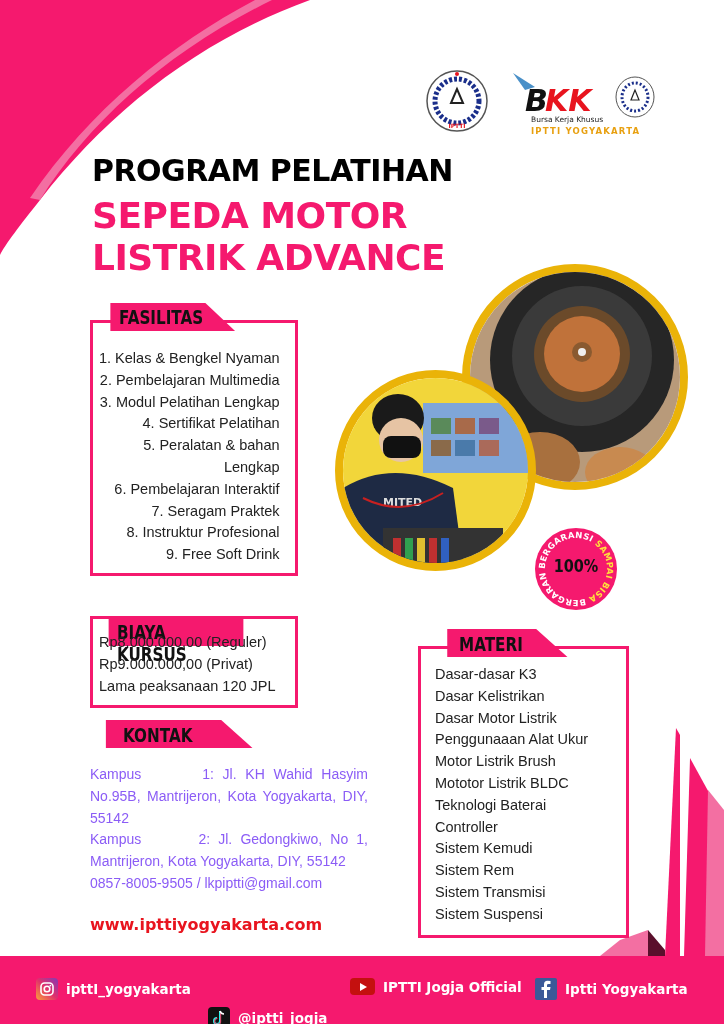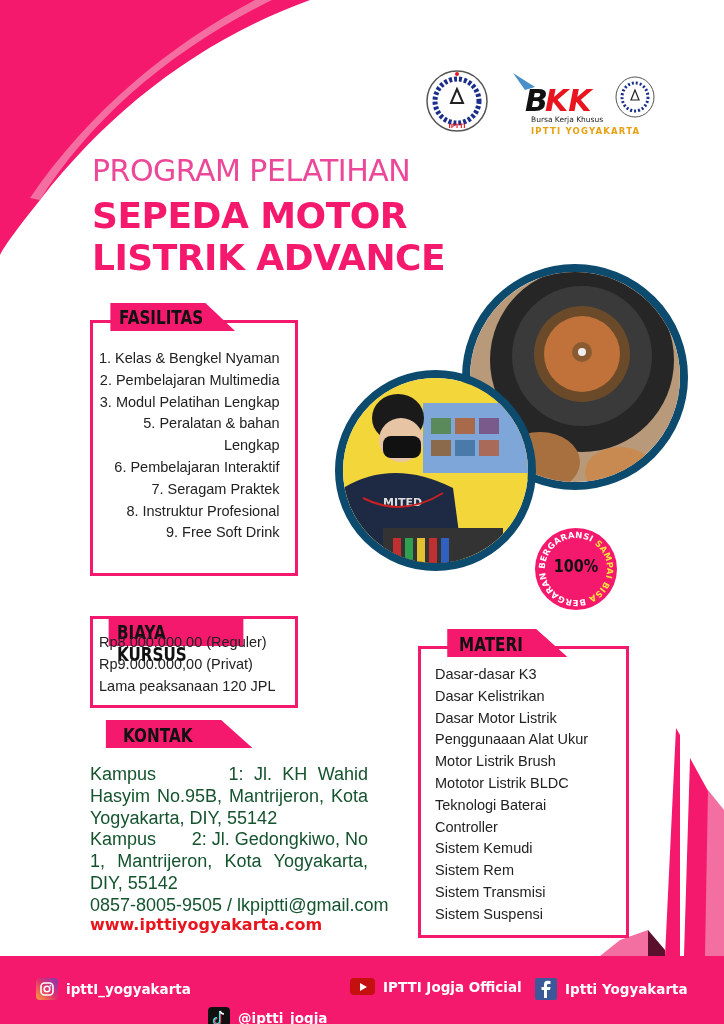--- a/index.html
+++ b/index.html
@@ -1,33 +1,33 @@
 <!DOCTYPE html>
 <html><head>
 <meta charset="utf-8">
 <style>
   html,body{margin:0;padding:0;}
   body{width:724px;height:1024px;position:relative;overflow:hidden;background:#fff;font-family:"Liberation Sans",sans-serif;color:#1a1a1a;}
   .abs{position:absolute;}
   .deco-top{left:0;top:0;width:724px;height:1024px;pointer-events:none;}
   .logos{left:425px;top:65px;width:230px;height:75px;}
-  .title1{left:92px;top:153px;font-family:"DejaVu Sans",sans-serif;font-weight:normal;font-size:30px;color:#ec4899;letter-spacing:-0.5px;}
+  .title1{left:92px;top:153px;font-family:"DejaVu Sans",sans-serif;font-weight:bold;font-size:30px;color:#000000;letter-spacing:-0.5px;}
   .title2{left:92px;top:195px;font-family:"DejaVu Sans",sans-serif;font-weight:bold;font-size:36px;color:#f5196e;line-height:42px;letter-spacing:-0.5px;}
   .box{border:3px solid #f5196e;background:#fff;}
   .tagwrap{position:absolute;height:30px;}
   .tagwrap .bg{position:absolute;left:0;top:0;height:28px;}
   .tagwrap .lbl{position:absolute;top:3px;color:#111;font-family:"DejaVu Sans",sans-serif;font-weight:bold;font-size:19px;letter-spacing:0px;transform:scaleX(0.8);transform-origin:left top;}
   .list{font-size:14.5px;line-height:21.8px;color:#222;}
   .list div{white-space:nowrap;}
-  .kontak{left:90px;top:764px;width:278px;font-size:18px;line-height:21.8px;color:#14532d;text-align:justify;}
+  .kontak{left:90px;top:764px;width:278px;font-size:14px;line-height:21.8px;color:#8b5cf6;text-align:justify;}
   .web{left:90px;top:915px;font-family:"DejaVu Sans",sans-serif;font-weight:bold;font-size:16px;color:#e8141e;}
   .footer{left:0;top:956px;width:724px;height:84px;background:#f5196e;}
   .social{position:absolute;top:22px;display:flex;align-items:center;color:#fff;font-family:"DejaVu Sans",sans-serif;font-weight:bold;font-size:13.5px;}
   .social .ic{width:22px;height:22px;border-radius:4px;margin-right:8px;display:flex;align-items:center;justify-content:center;}
-  .photo{border-radius:50%;border:8px solid #0c4a6e;overflow:hidden;}
+  .photo{border-radius:50%;border:8px solid #eab308;overflow:hidden;}
   .badge{left:535px;top:528px;width:82px;height:82px;border-radius:50%;background:#f5196e;}
 </style>
 </head>
 <body>
 
 <svg class="abs deco-top" viewBox="0 0 724 1024">
   <path d="M0 0 L310 0 C200 40 110 110 40 200 C20 225 5 245 0 255 Z" fill="#f5196e"></path>
   <path d="M255 0 L272 0 C170 50 90 120 40 200 L30 198 C90 110 170 45 255 0 Z" fill="#f36fa2"></path>
 
   <polygon points="676,728 680,735 680,956 665,956" fill="#f5196e"></polygon>
@@ -65,20 +65,21 @@
 <div class="tagwrap" style="left:99px;top:303px;width:150px;">
   <svg class="bg" width="150" height="33" viewBox="0 0 150 33">
       <polygon points="0,0 112,0 147,33 0,33" fill="#f5196e"></polygon>
     </svg>
   <div class="lbl" style="left:20px;">FASILITAS</div>
 </div>
 <div class="abs list" style="left:99px;top:348px;text-align:right;">
   <div>1. Kelas &amp; Bengkel Nyaman</div>
   <div>2. Pembelajaran Multimedia</div>
   <div>3. Modul Pelatihan Lengkap</div>
+  <div>4. Sertifikat Pelatihan</div>
   <div>5. Peralatan &amp; bahan</div>
   <div>Lengkap</div>
   <div>6. Pembelajaran Interaktif</div>
   <div>7. Seragam Praktek</div>
   <div>8. Instruktur Profesional</div>
   <div>9. Free Soft Drink</div>
 </div>
 
 <div class="abs box" style="left:90px;top:616px;width:202px;height:86px;"></div>
 <div class="tagwrap" style="left:99px;top:618px;width:154px;">

